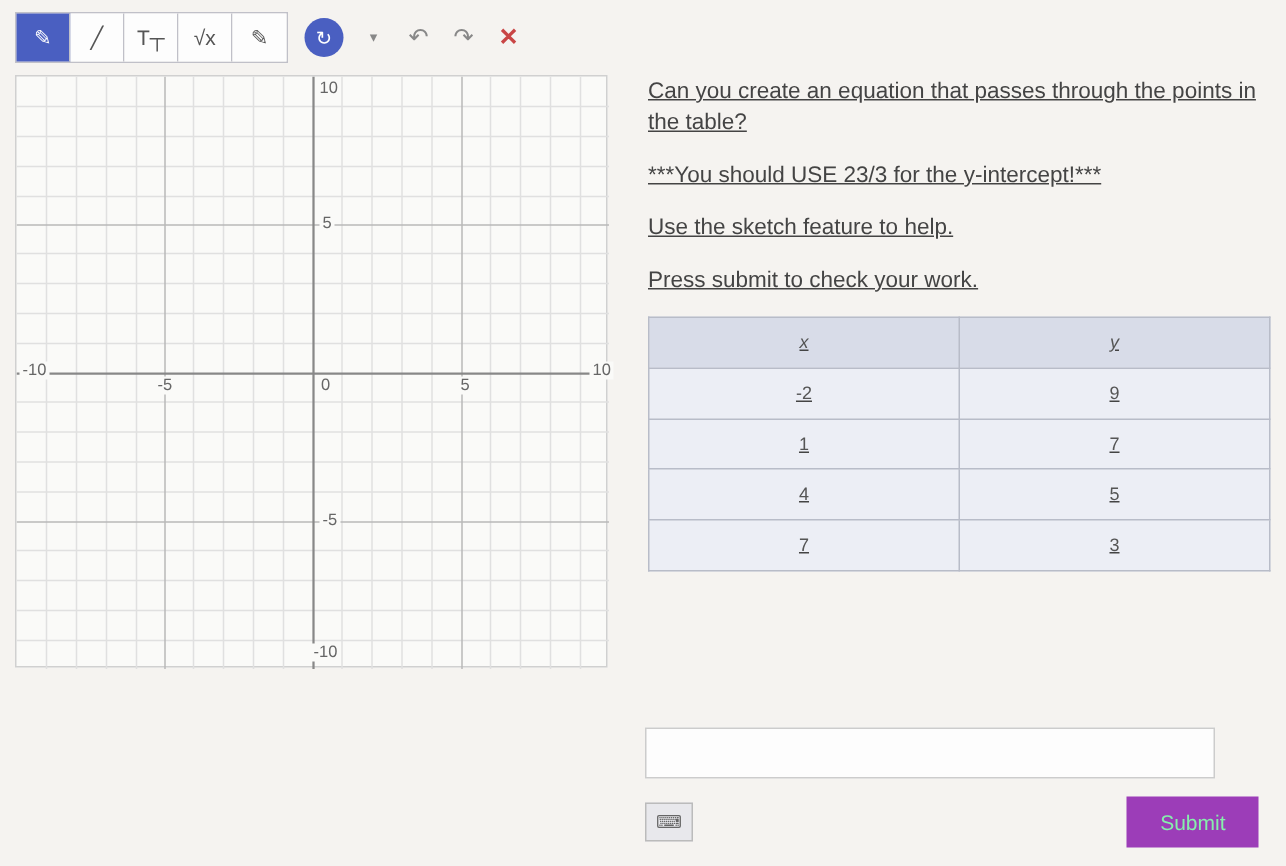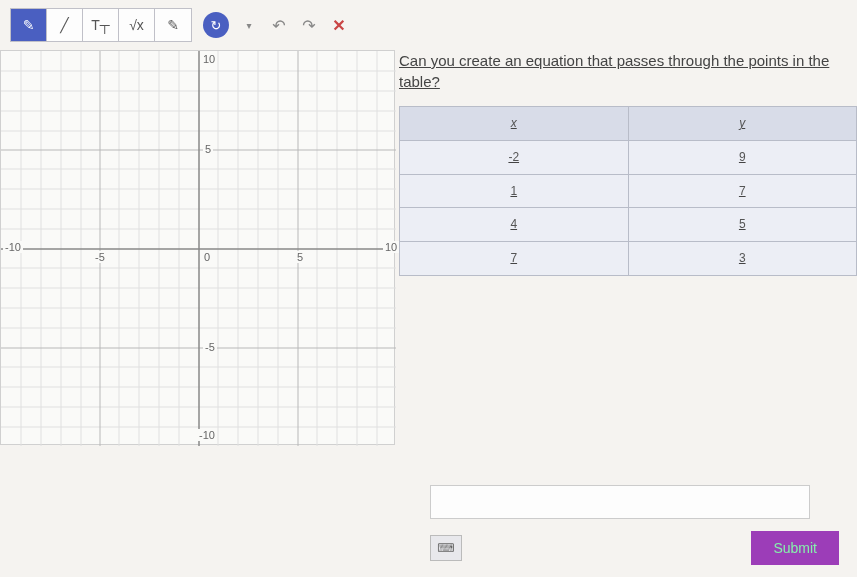--- a/index.html
+++ b/index.html
@@ -53,22 +53,22 @@
       display: flex; align-items: center; justify-content: center;
       width: 30px; height: 32px; cursor: pointer;
       color: #888;
     }
     .tool-icon.undo, .tool-icon.redo { font-size: 16px; }
     .tool-icon.close { color: #c94545; font-size: 16px; font-weight: bold; }
     .dropdown-caret { font-size: 10px; color: #888; }
 
     .main {
       display: flex;
-      padding: 0 0;
-      gap: 4px;
+      padding: 0 10px;
+      gap: 27px;
     }
     .graph-area {
       position: relative;
       width: 395px;
       height: 395px;
       background: #fafaf8;
       border: 1px solid #d0d0d0;
       flex-shrink: 0;
     }
     .graph-area svg { position: absolute; top: 0; left: 0; }
@@ -246,20 +246,23 @@
     <div class="axis-label" style="top:378px; left:196px;">-10</div>
     <div class="axis-label" style="top:200px; left:201px;">0</div>
     <div class="axis-label" style="top:200px; left:294px;">5</div>
     <div class="axis-label" style="top:92px; left:202px;">5</div>
     <div class="axis-label" style="top:200px; left:92px;">-5</div>
     <div class="axis-label" style="top:290px; left:202px;">-5</div>
   </div>
 
   <div class="content">
     <p>Can you create an equation that passes through the points in the table?</p>
+    <p class="hint">***You should USE 23/3 for the y-intercept!***</p>
+    <p>Use the sketch feature to help.</p>
+    <p>Press submit to check your work.</p>
 
     <table class="data-table">
       <thead>
         <tr>
           <th>x</th>
           <th>y</th>
         </tr>
       </thead>
       <tbody>
         <tr>

